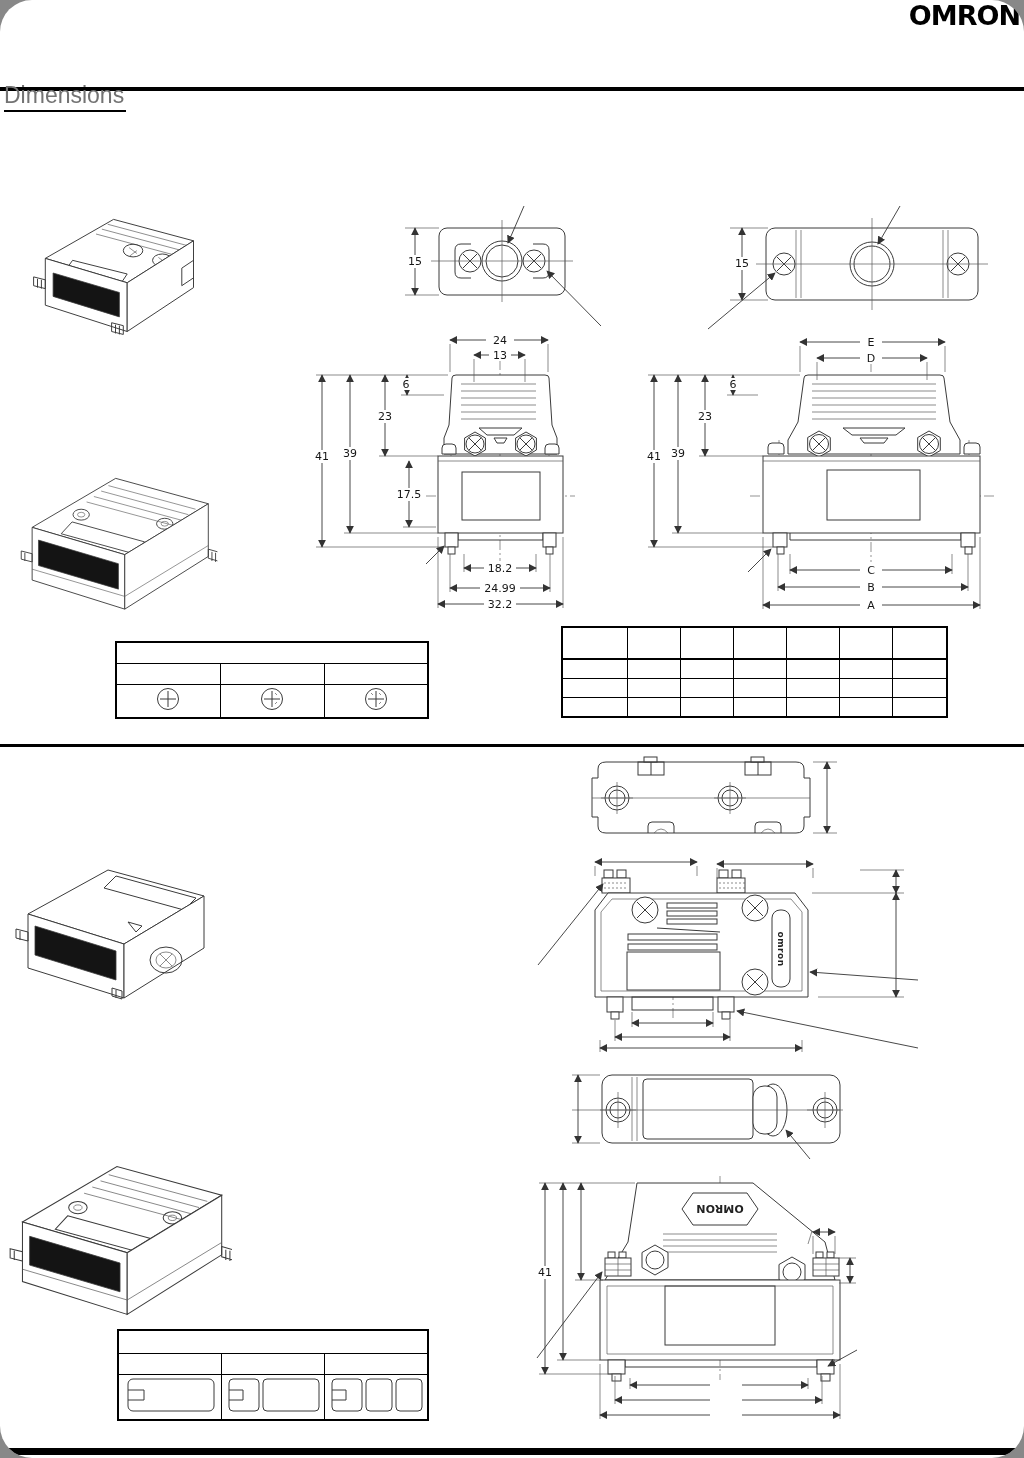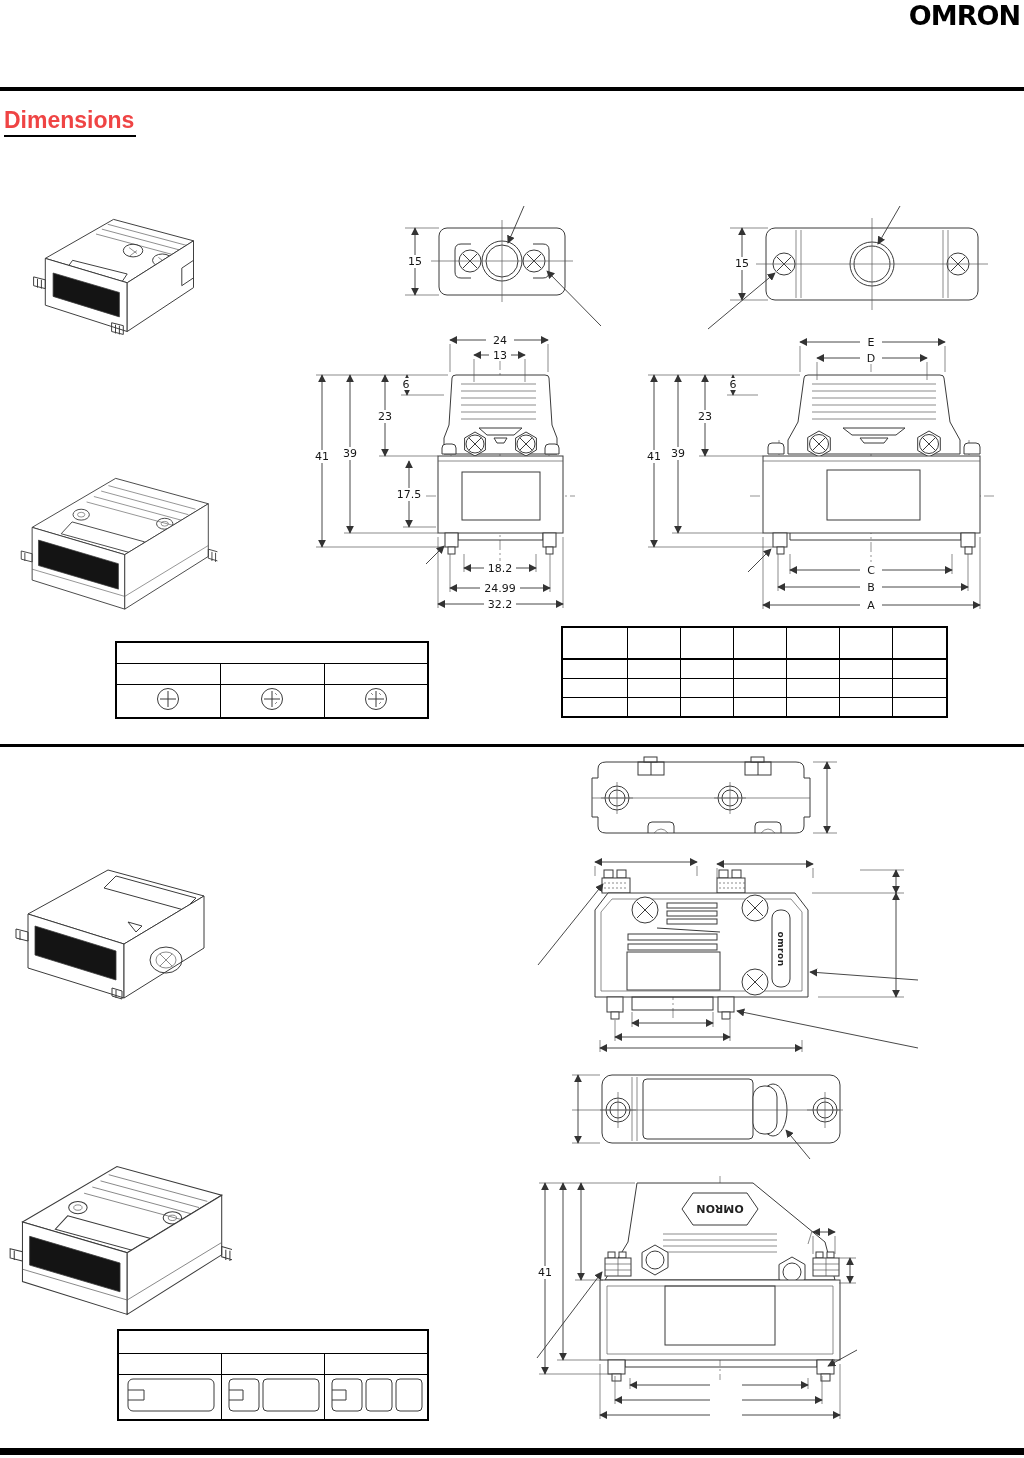--- a/index.html
+++ b/index.html
@@ -1,27 +1,27 @@
 <!DOCTYPE html>
 <html><head>
 <meta charset="utf-8">
 <style>
   html,body { margin:0; padding:0; background:#888; }
   #page {
     position:relative; width:1024px; height:1458px; background:#ffffff;
-    font-family:"Liberation Sans", sans-serif; overflow:hidden; margin:0 auto;
+    font-family:"Liberation Sans", sans-serif; overflow:hidden; margin:0 auto;border-radius:32px;
   }
   #page > * { position:absolute; }
   .rule { left:0; width:1024px; background:#000; }
   #brand-logo {
     font-family:"DejaVu Sans", sans-serif; font-weight:bold; font-size:27px;
     letter-spacing:-1px; color:#000; top:0px; left:898px; width:122px; text-align:right;
   }
   #page-title {
-    top:107px; left:4px; font-size:23px; font-weight:bold; color:#ef4444;
+    top:82px; left:4px; font-size:23px; font-weight:normal; color:#737373;
     border-bottom:2.5px solid #000; padding:0 2px 1px 0;
   }
   
   .s  { stroke:#3b3b3b; fill:none; stroke-width:1; }
   .sf { stroke:#3b3b3b; fill:#fff; stroke-width:1; }
   .sd { stroke:#3b3b3b; fill:#141414; stroke-width:0.8; }
   .th { stroke:#5a5a5a; fill:none; stroke-width:0.7; }
   .dm { stroke:#333; fill:none; stroke-width:0.9; }
   .cl { stroke:#666; fill:none; stroke-width:0.7; stroke-dasharray:10 3 2 3; }
   .wb { fill:#fff; }

